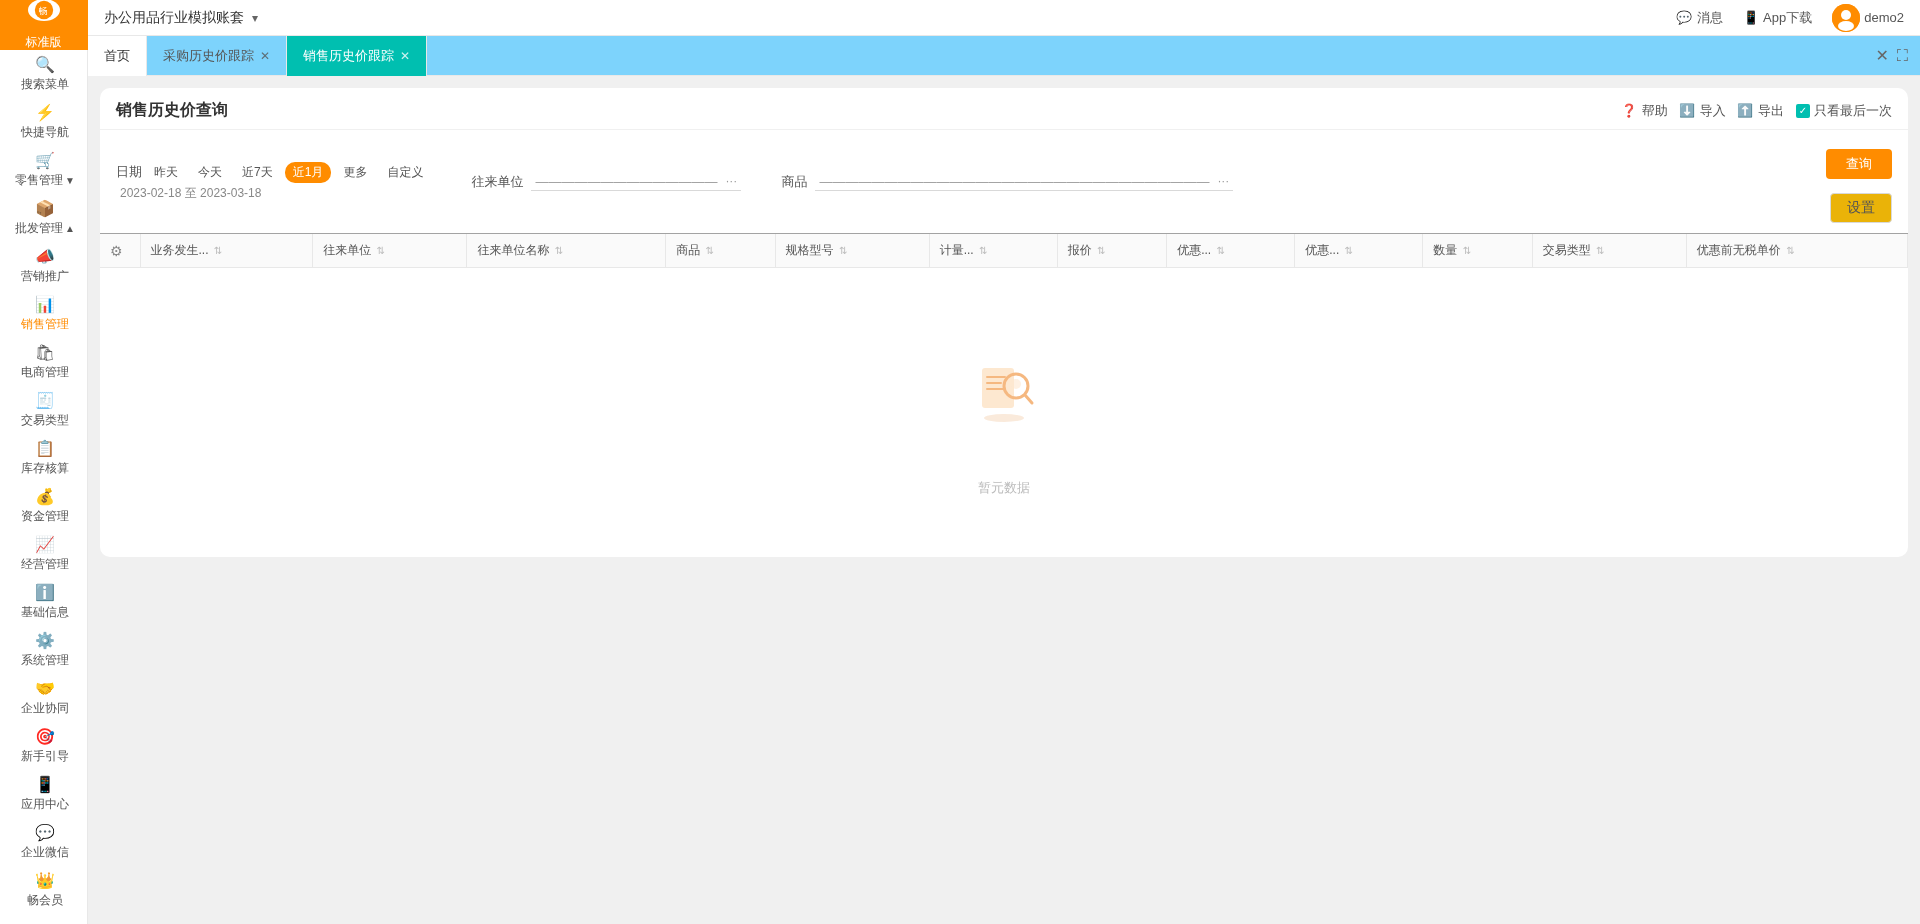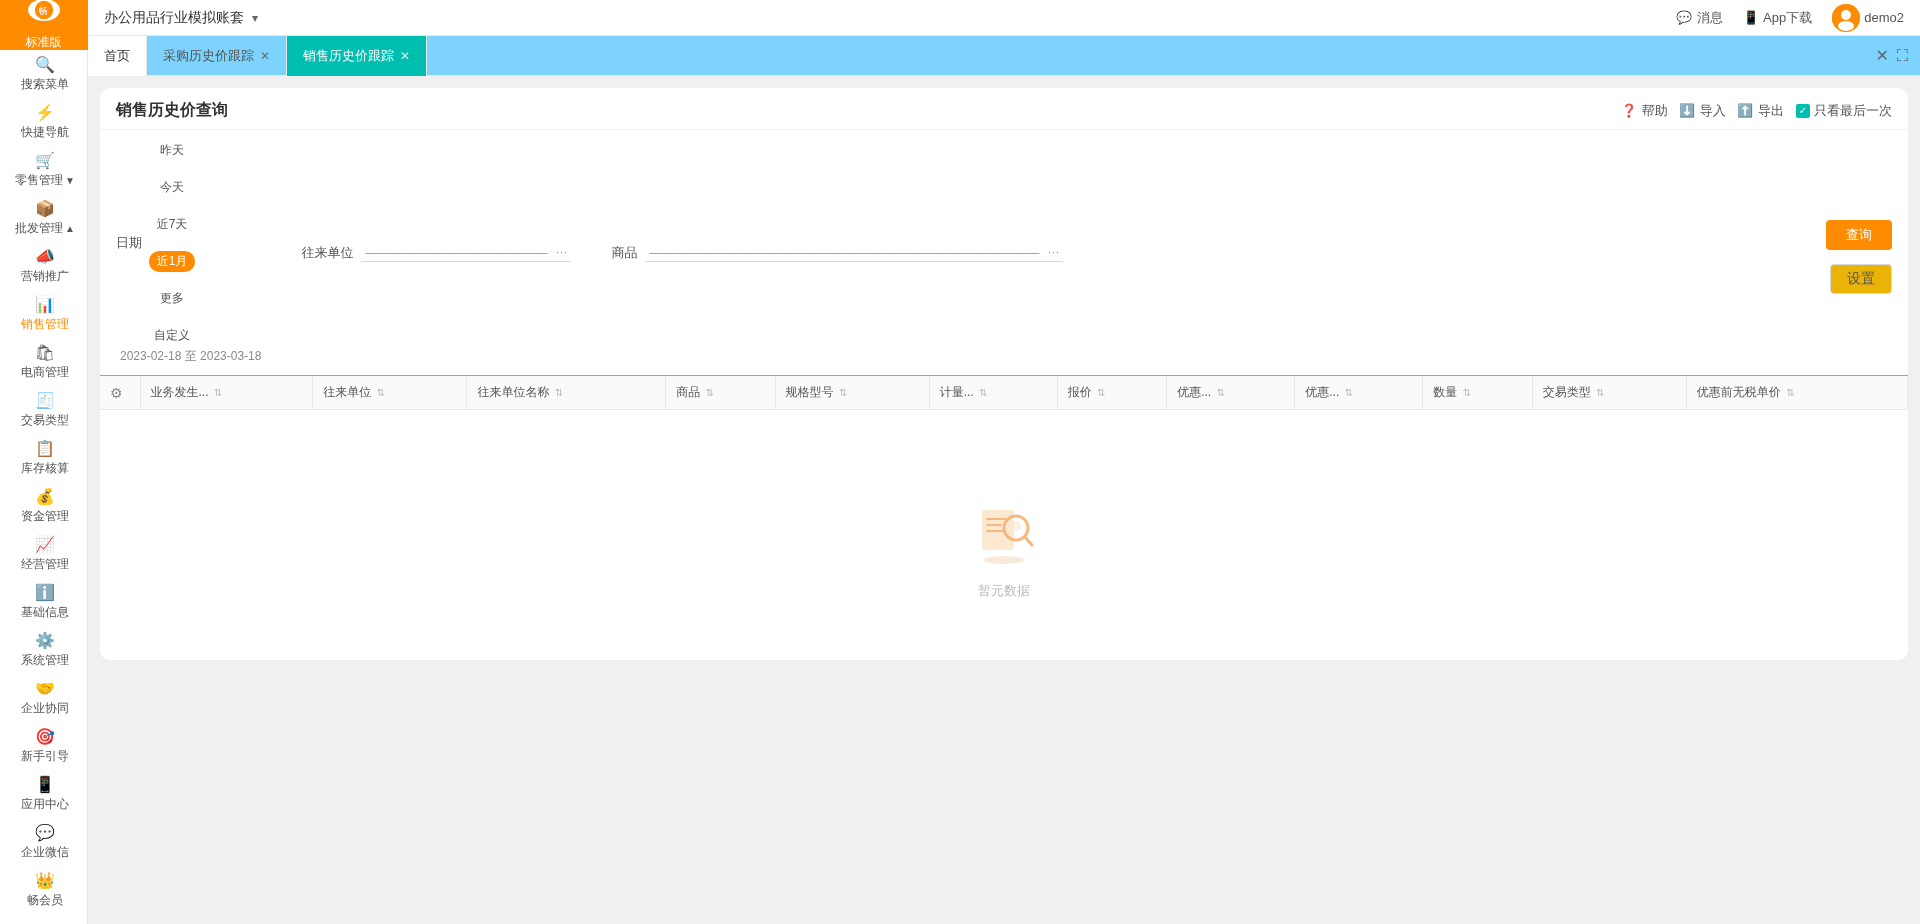--- a/index.html
+++ b/index.html
@@ -47,42 +47,42 @@
     .page-title { font-size: 16px; font-weight: bold; color: #333; }
     .page-header-actions { display: flex; align-items: center; gap: 12px; }
     .header-action-item { display: flex; align-items: center; gap: 4px; font-size: 13px; color: #555; cursor: pointer; }
     .checkbox-item { display: flex; align-items: center; gap: 4px; font-size: 13px; color: #555; }
     .checkbox-teal { width: 14px; height: 14px; background: #00bfb0; border-radius: 2px; display: flex; align-items: center; justify-content: center; }
     .checkbox-teal::after { content: '✓'; color: #fff; font-size: 10px; }
 
     
     .filter-bar { padding: 10px 16px; display: flex; align-items: center; gap: 16px; border-bottom: 1px solid #a3a3a3; }
     .filter-label { color: #555; font-size: 13px; }
-    .filter-date-options { display: flex; align-items: center; gap: 16px; flex-direction: column; }
+    .filter-date-options { display: flex; align-items: center; gap: 4px; }
     .filter-btn { padding: 2px 8px; font-size: 12px; color: #555; cursor: pointer; border-radius: 3px; }
     .filter-btn.active { background: #ff8c00; color: #fff; border-radius: 10px; }
     .filter-date-range { font-size: 12px; color: #888; margin-left: 4px; }
     .filter-group { display: flex; align-items: center; gap: 8px; margin-left: 24px; }
     .filter-input-wrap { display: flex; align-items: center; border-bottom: 1px solid #d9d9d9; min-width: 200px; }
     .filter-input-dots { color: #999; font-size: 13px; padding: 0 4px; flex: 1; }
     .filter-input-more { color: #999; font-size: 12px; cursor: pointer; padding: 2px 4px; }
     .query-btn { background: #ff8c00; color: #fff; border: none; padding: 6px 20px; border-radius: 4px; font-size: 13px; cursor: pointer; margin-top: 9px; }
     .setting-btn { background: #eab308; color: #555; border: 1px solid #d9d9d9; padding: 5px 16px; border-radius: 4px; font-size: 14px; cursor: pointer; margin-top: 10px; }
     .filter-right-btns { display: flex; flex-direction: column; align-items: flex-end; gap: 4px; margin-left: auto; }
 
     
     .table-wrap { padding: 0 0; }
     .data-table { width: 100%; border-collapse: collapse; }
     .data-table th { background: #fafafa; border-bottom: 1px solid #e8e8e8; border-right: 1px solid #e8e8e8; padding: 8px 10px; font-size: 12px; color: #555; font-weight: normal; text-align: left; cursor: pointer; white-space: nowrap; }
     .data-table th .sort-arrows { color: #bbb; font-size: 10px; margin-left: 2px; }
     .th-gear { background: #fafafa; border-bottom: 1px solid #e8e8e8; padding: 8px 10px; width: 40px; }
     .gear-icon { color: #888; cursor: pointer; font-size: 14px; }
 
     
-    .empty-state { display: flex; flex-direction: column; align-items: center; justify-content: center; padding: 80px 0 60px 0; }
+    .empty-state { display: flex; flex-direction: column; align-items: center; justify-content: center; padding: 80px 0 60px 0; gap: 39px; }
     .empty-img { width: 80px; height: 80px; position: relative; }
     .empty-text { color: #bbb; font-size: 13px; margin-top: 12px; }
     .filter-date-row { display: flex; flex-direction: column; gap: 2px; }
     .filter-date-main { display: flex; align-items: center; gap: 4px; }
   </style>
 </head>
 <body>
 
 <div class="sidebar">
   <div class="sidebar-logo">

